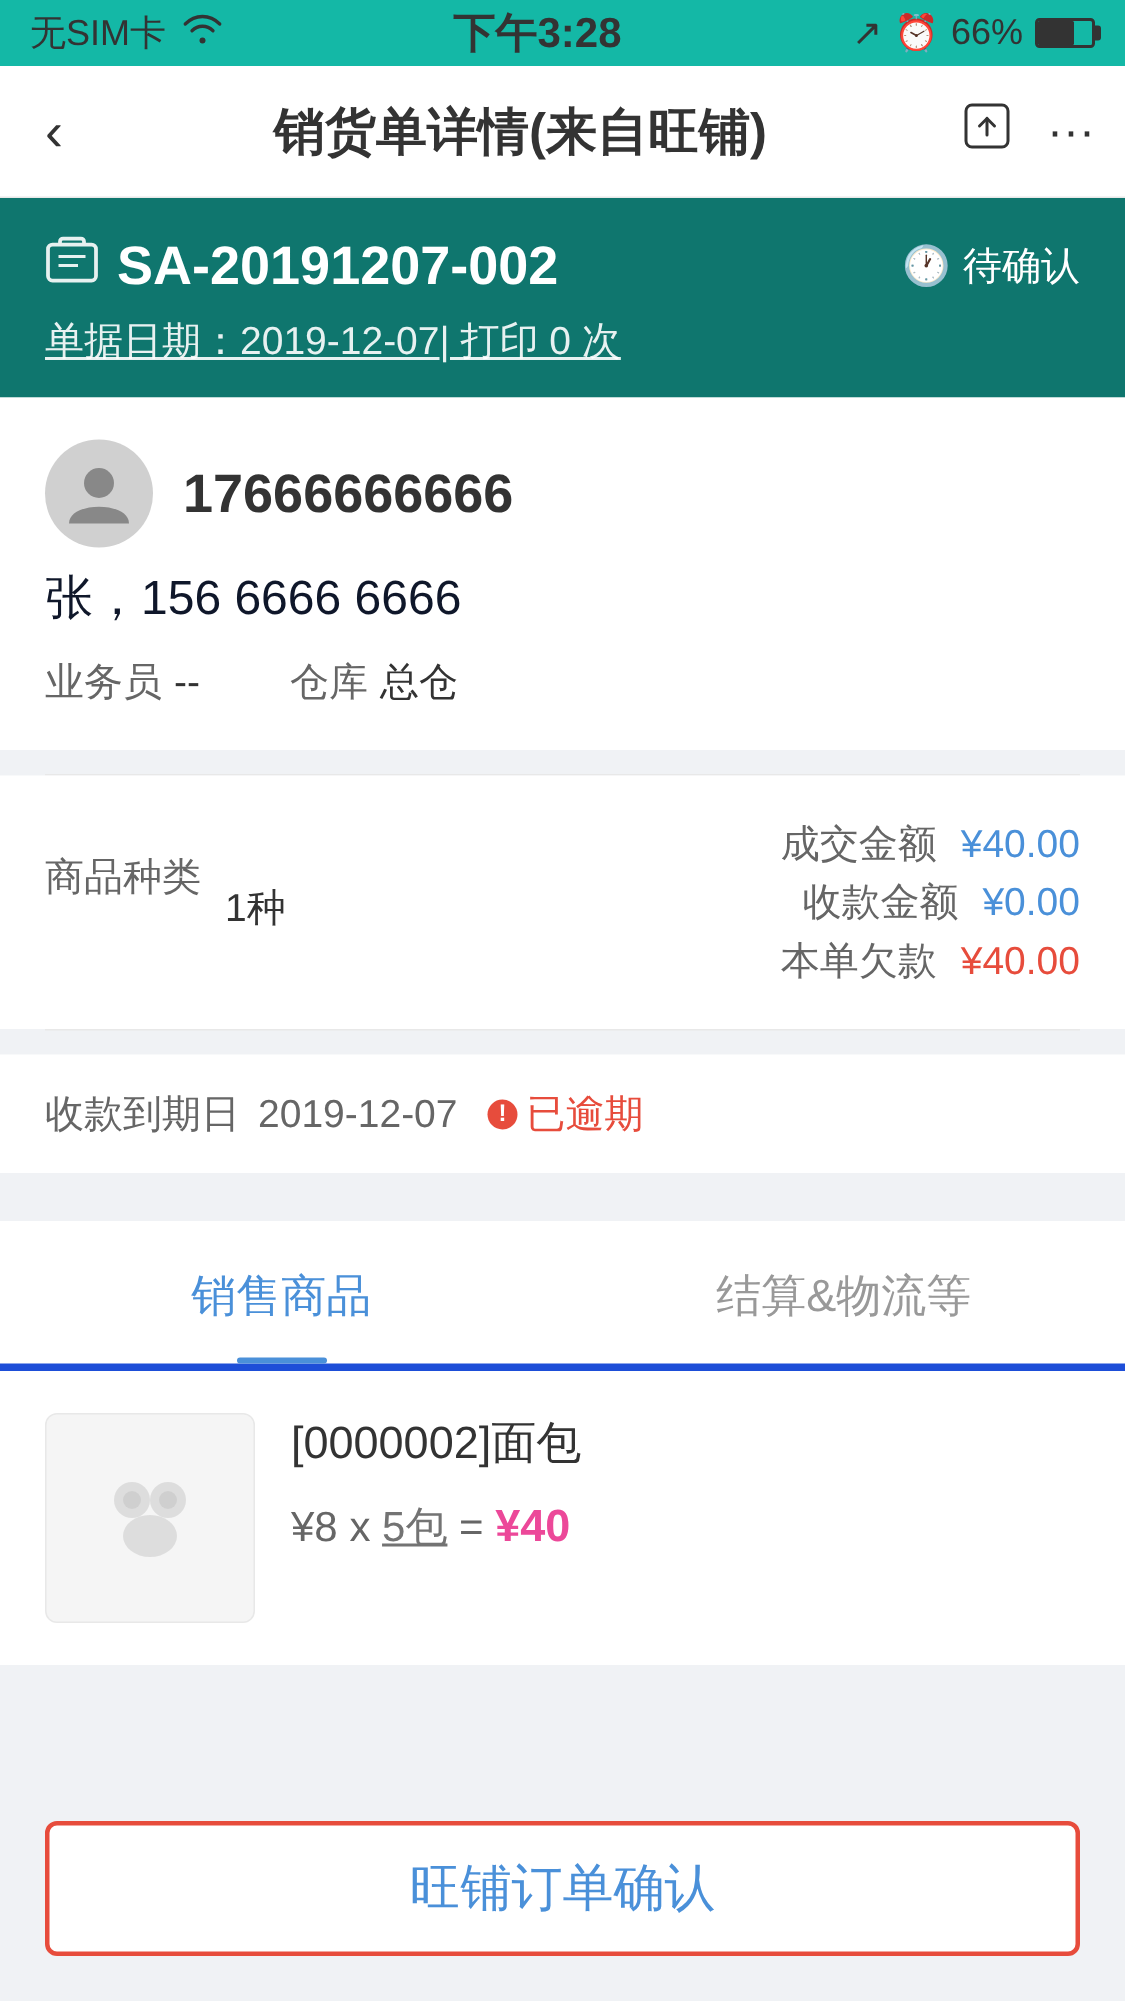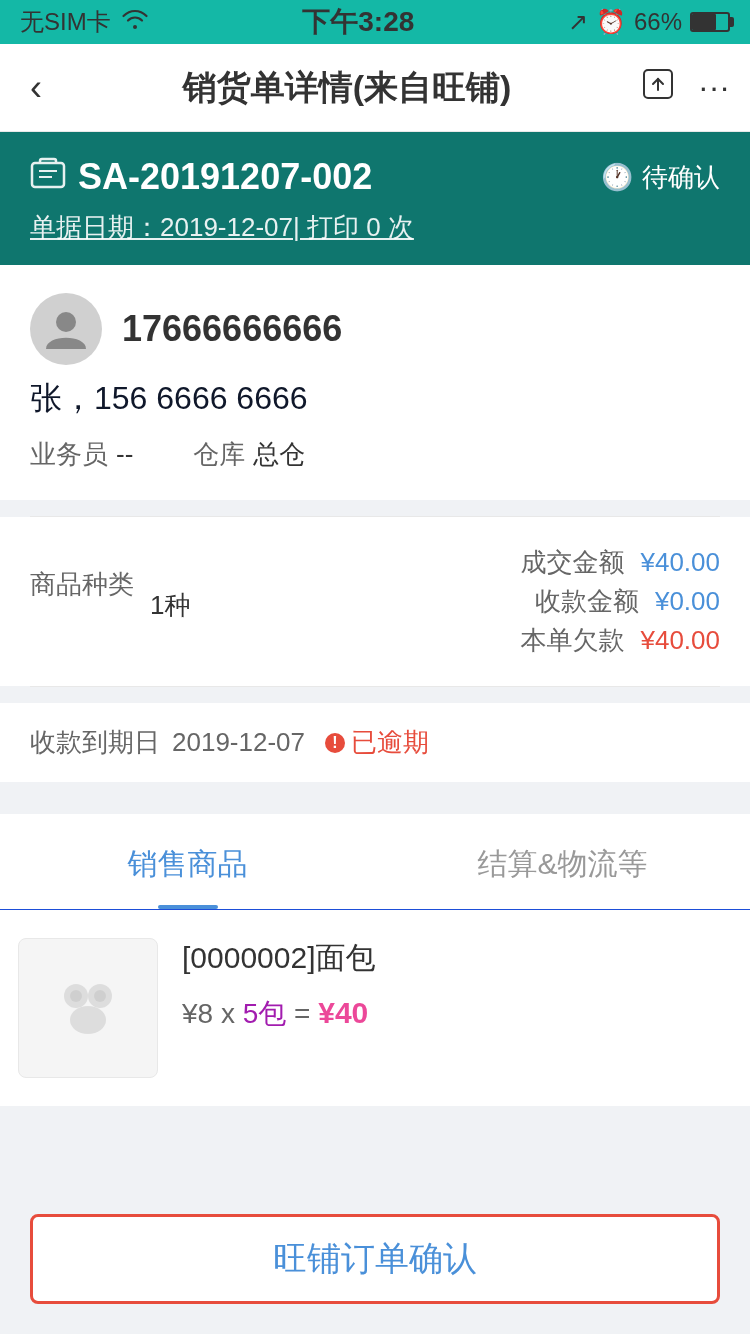--- a/index.html
+++ b/index.html
@@ -232,21 +232,21 @@
       color: #fff;
       font-size: 16px;
       font-weight: 700;
     }
 
     
     .tabs {
       background: #fff;
       display: flex;
       margin-top: 16px;
-      border-bottom: 1px solid #1d4ed8;
+      border-bottom: 5px solid #1d4ed8;
     }
     .tab {
       flex: 1;
       text-align: center;
       padding: 30px 0 24px;
       font-size: 30px;
       color: #999;
       cursor: pointer;
       position: relative;
     }
@@ -262,21 +262,21 @@
       transform: translateX(-50%);
       width: 60px;
       height: 4px;
       background: #4a90d9;
       border-radius: 2px;
     }
 
     
     .product-card {
       background: #fff;
-      padding: 28px 18px;
+      padding: 28px 30px;
       display: flex;
       gap: 24px;
       align-items: flex-start;
     }
     .product-image {
       width: 140px;
       height: 140px;
       background: #f5f5f5;
       border: 1px solid #e8e8e8;
       border-radius: 8px;
@@ -296,21 +296,21 @@
     .product-name {
       font-size: 30px;
       color: #333;
       margin-bottom: 16px;
       font-weight: 500;
     }
     .product-price {
       font-size: 28px;
       color: #666;
     }
-    .price-highlight { color: #a21caf; }
+    .price-highlight { color: #737373; text-decoration: underline; }
     .price-total { color: #ec4899; font-weight: 600; font-size: 30px; }
 
     
     .content-area {
       padding-bottom: 140px;
     }
 
     
     .bottom-area {
       position: fixed;

